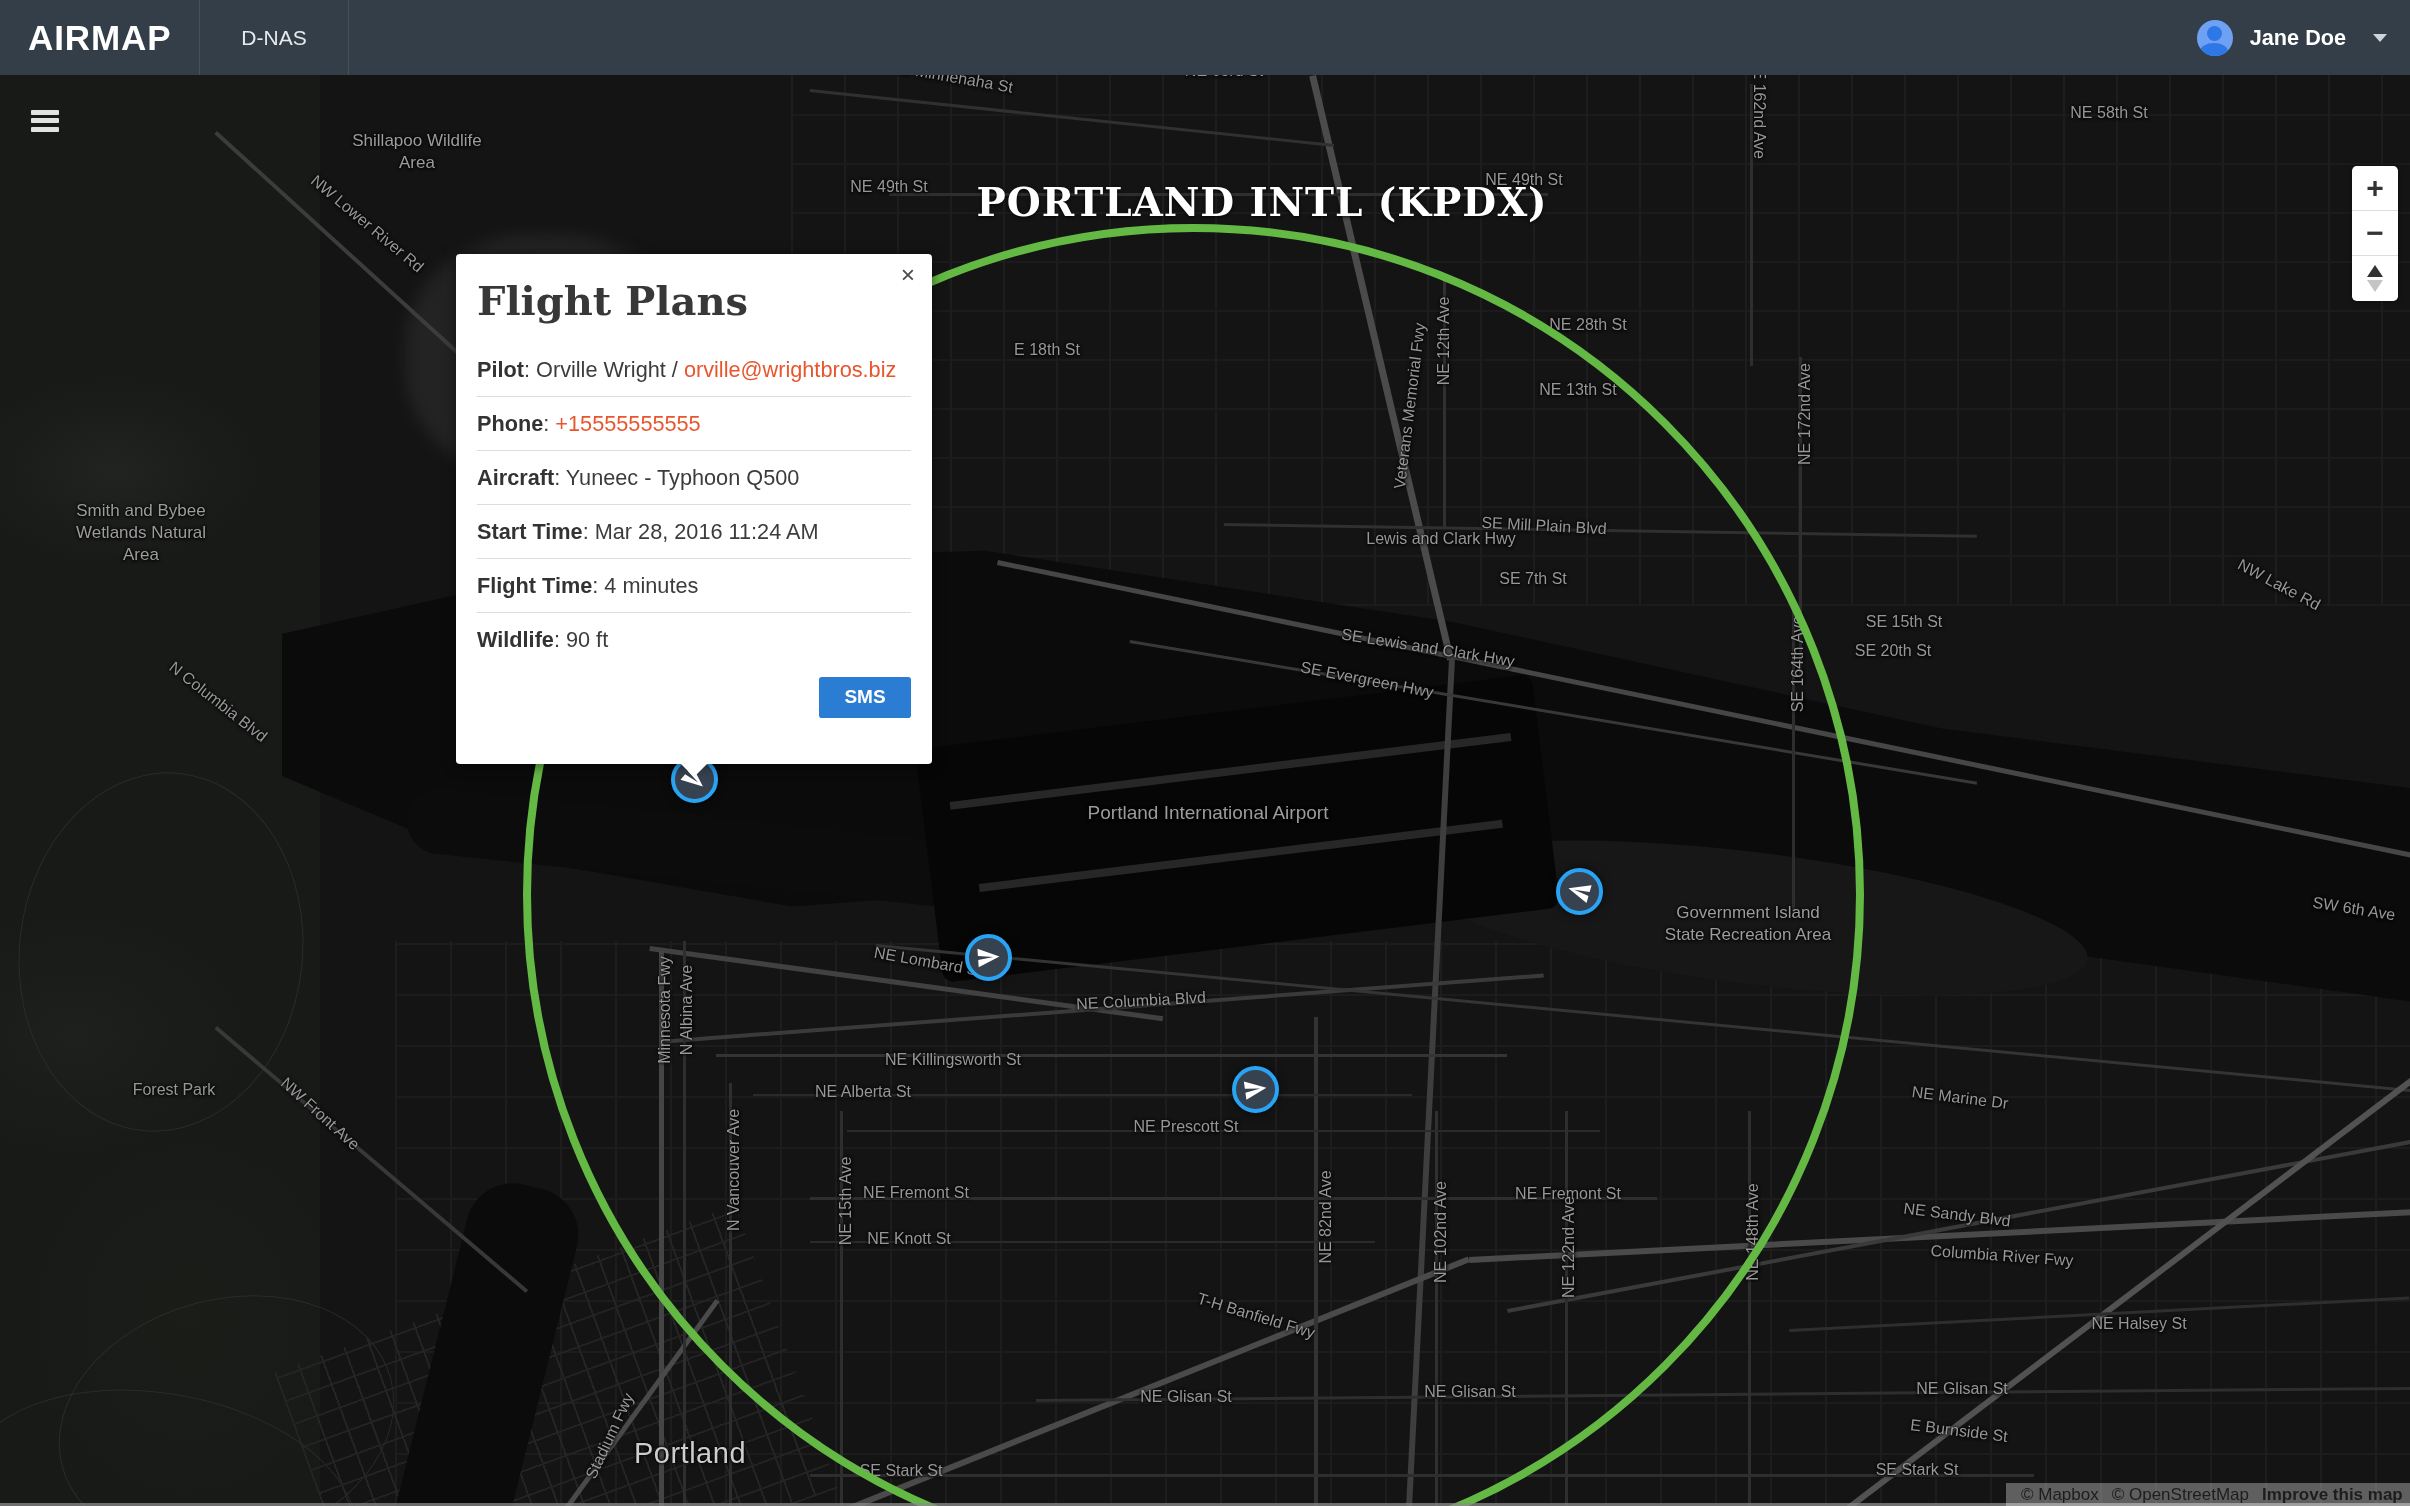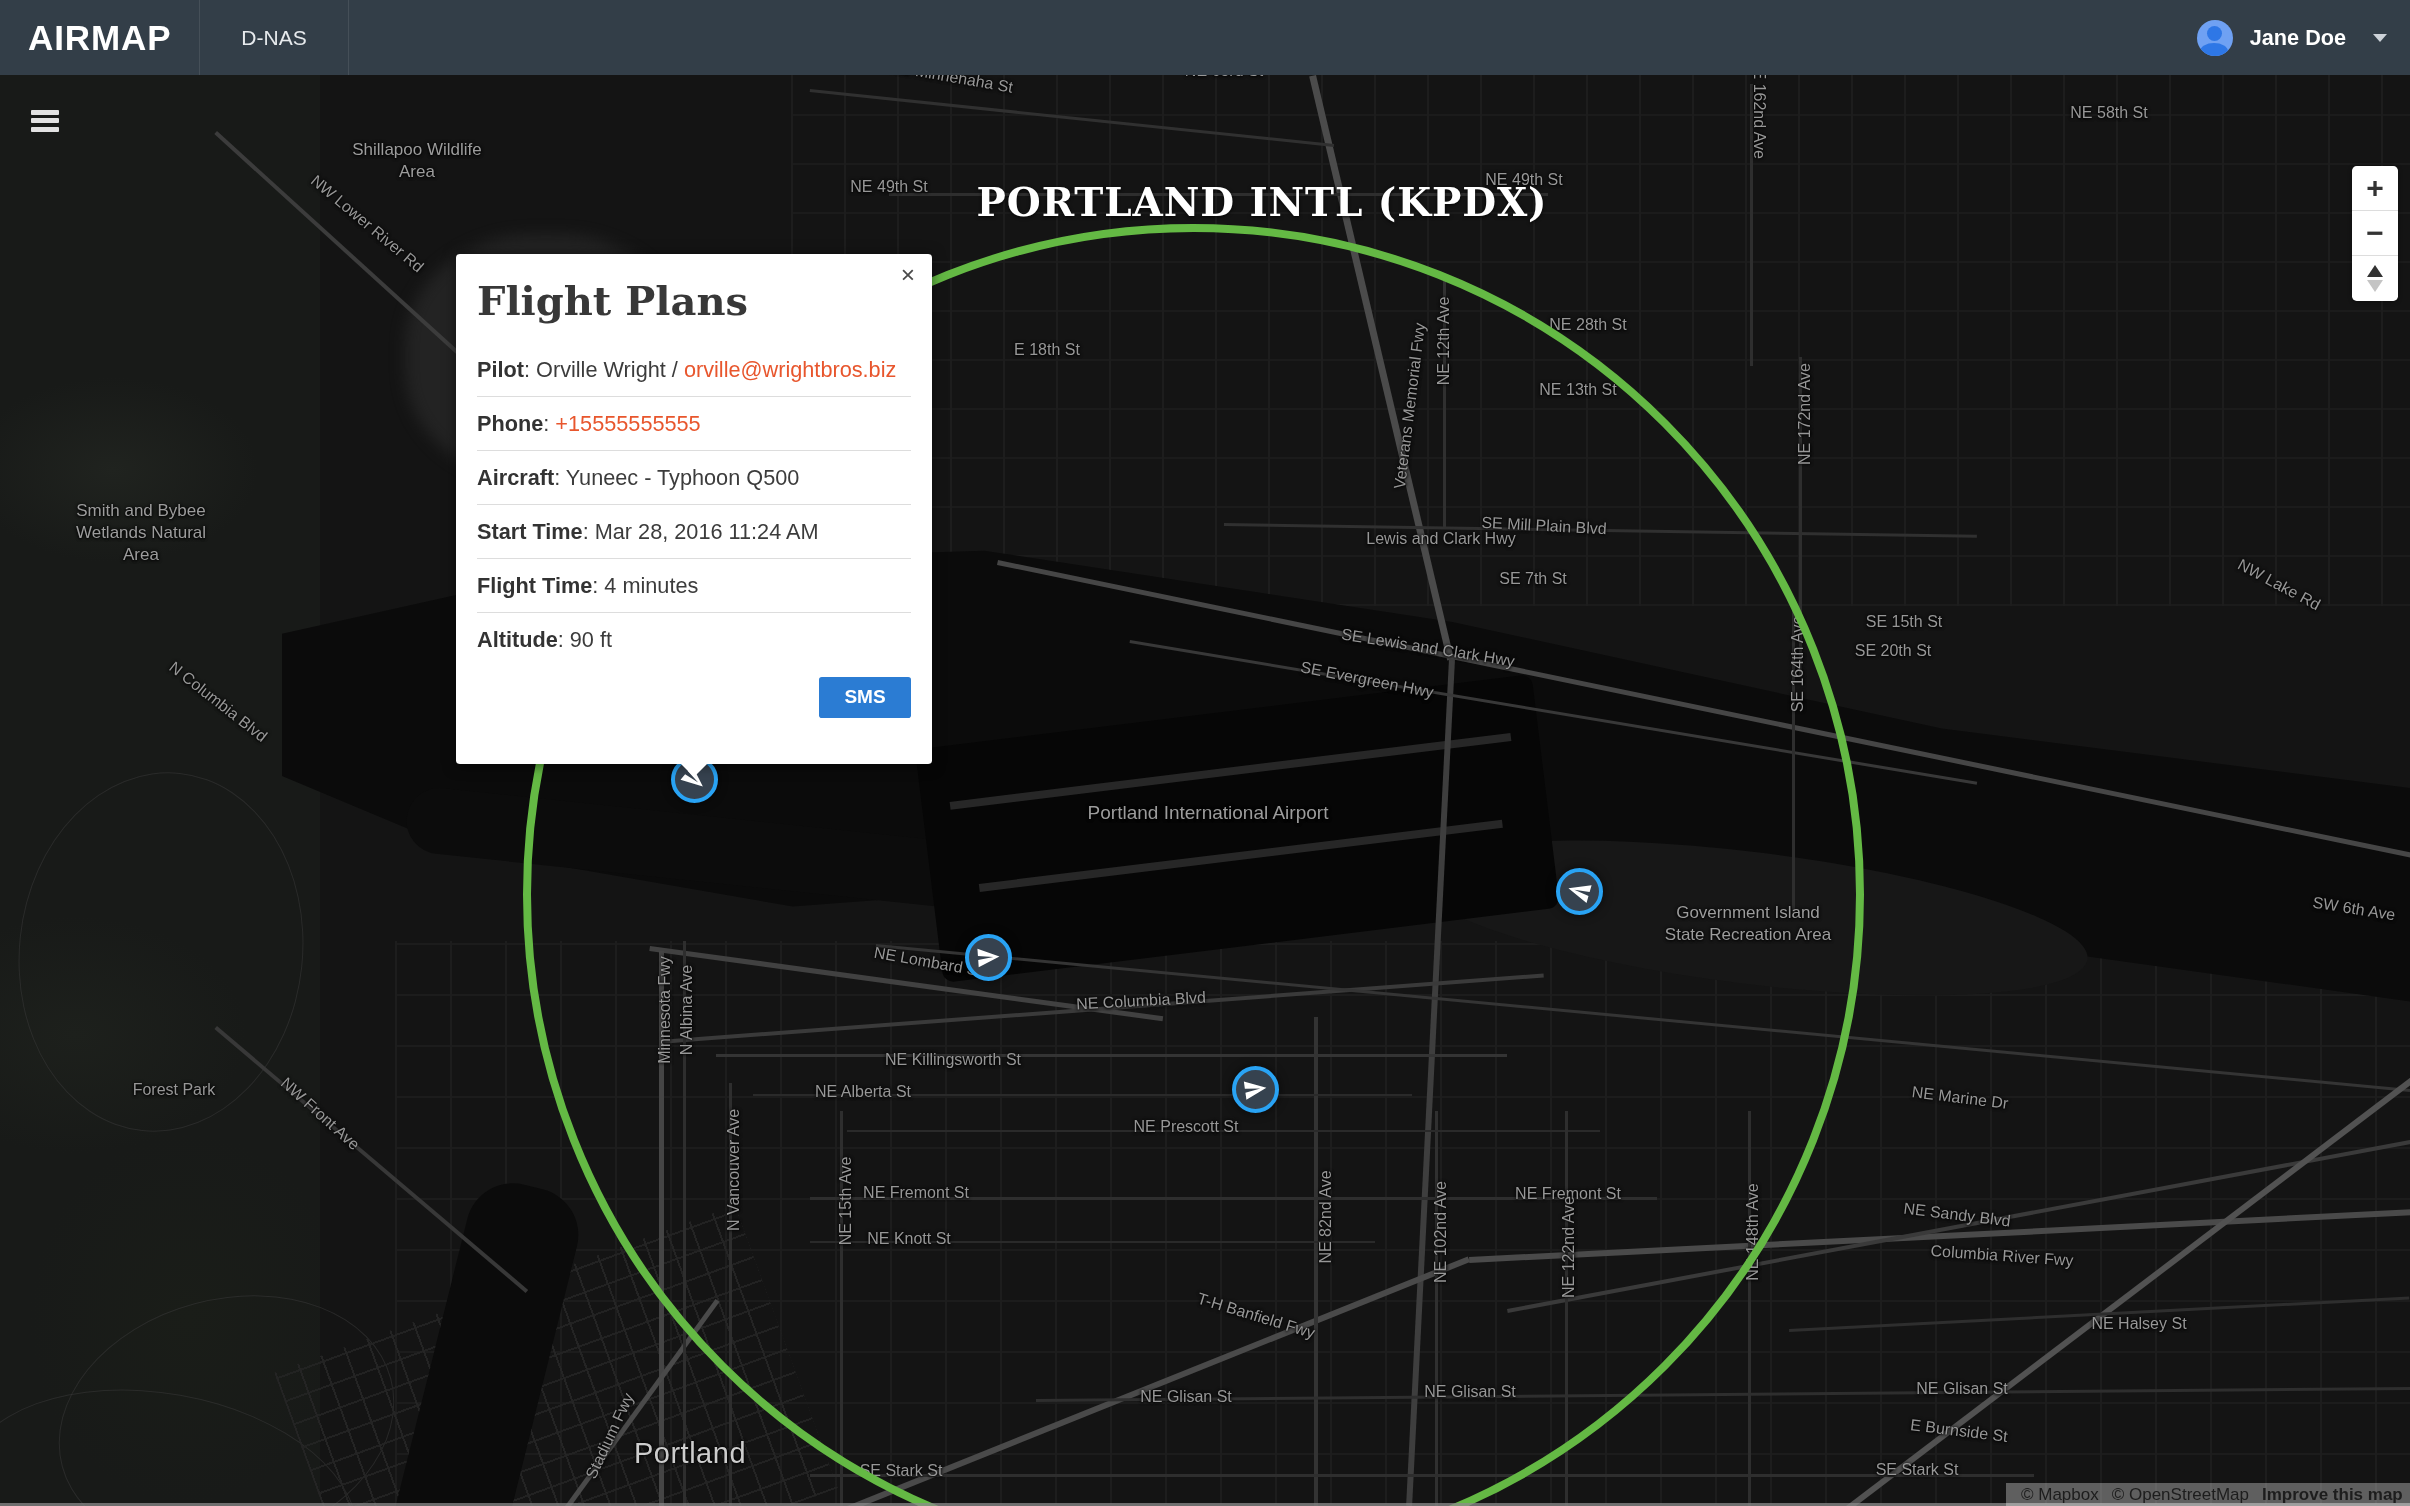--- a/index.html
+++ b/index.html
@@ -164,21 +164,21 @@
       <div class="road" style="left: 1753px; top: 9.4px; width: 282px; height: 2.8px; background: rgb(46, 46, 46); transform: rotate(90deg);"></div>
       <div class="road" style="left: 1802px; top: 282px; width: 320px; height: 2.8px; background: rgb(46, 46, 46); transform: rotate(90deg);"></div>
       <div class="road" style="left: 1795px; top: 527px; width: 311px; height: 2.8px; background: rgb(46, 46, 46); transform: rotate(90deg);"></div>
       <div class="road" style="left: 1751px; top: 1036px; width: 395px; height: 2.8px; background: rgb(46, 46, 46); transform: rotate(90deg);"></div>
       <div class="road" style="left: 1568px; top: 1036px; width: 395px; height: 2.8px; background: rgb(46, 46, 46); transform: rotate(90deg);"></div>
       <div class="road" style="left: 843px; top: 1036px; width: 395px; height: 2.8px; background: rgb(46, 46, 46); transform: rotate(90deg);"></div>
       <div class="road" style="left: 732px; top: 1008px; width: 424px; height: 2.8px; background: rgb(46, 46, 46); transform: rotate(90deg);"></div>
       <div class="road" style="left: 686px; top: 866px; width: 565px; height: 2.8px; background: rgb(46, 46, 46); transform: rotate(90deg);"></div>
     </div>
   <div id="labels">
-      <span class="mlabel area" style="left: 417px; top: 86px; width: 141px; transform: translate(-50%, -50%) rotate(0deg);">Shillapoo Wildlife Area</span>
+      <span class="mlabel area" style="left: 417px; top: 77px; width: 141px; transform: translate(-50%, -50%) rotate(0deg);">Shillapoo Wildlife Area</span>
       <span class="mlabel" style="left: 367px; top: 149px; transform: translate(-50%, -50%) rotate(40deg);">NW Lower River Rd</span>
       <span class="mlabel" style="left: 951px; top: 1.9px; transform: translate(-50%, -50%) rotate(10deg);">NE Minnehaha St</span>
       <span class="mlabel" style="left: 1224px; top: -3.8px; transform: translate(-50%, -50%) rotate(0deg);">NE 63rd St</span>
       <span class="mlabel" style="left: 2109px; top: 38px; transform: translate(-50%, -50%) rotate(0deg);">NE 58th St</span>
       <span class="mlabel" style="left: 1759px; top: 33px; transform: translate(-50%, -50%) rotate(90deg);">NE 162nd Ave</span>
       <span class="mlabel" style="left: 889px; top: 112px; transform: translate(-50%, -50%) rotate(0deg);">NE 49th St</span>
       <span class="mlabel" style="left: 1524px; top: 105px; transform: translate(-50%, -50%) rotate(0deg);">NE 49th St</span>
       <span class="mlabel" style="left: 1588px; top: 250px; transform: translate(-50%, -50%) rotate(0deg);">NE 28th St</span>
       <span class="mlabel" style="left: 1444px; top: 266px; transform: translate(-50%, -50%) rotate(-90deg);">NE 12th Ave</span>
       <span class="mlabel" style="left: 1410px; top: 331px; transform: translate(-50%, -50%) rotate(-83deg);">Veterans Memorial Fwy</span>
@@ -259,21 +259,21 @@
 
 <div id="popup">
   <div id="popup-close">×</div>
   <div id="popup-title">Flight Plans</div>
   <div id="popup-rows">
       <div class="prow"><b>Pilot</b>: Orville Wright / <a>orville@wrightbros.biz</a></div>
       <div class="prow"><b>Phone</b>: <a>+15555555555</a></div>
       <div class="prow"><b>Aircraft</b>: Yuneec - Typhoon Q500</div>
       <div class="prow"><b>Start Time</b>: Mar 28, 2016 11:24 AM</div>
       <div class="prow"><b>Flight Time</b>: 4 minutes</div>
-      <div class="prow"><b>Altitude</b>: 90 ft</div>
+      <div class="prow"><b>Wildlife</b>: 90 ft</div>
     </div>
   <div id="smsrow">
     <button id="smsbtn">SMS</button>
   </div>
 </div>
 
 <div id="hamburger">
   <div class="bar"></div>
     <div class="bar"></div>
     <div class="bar"></div>

